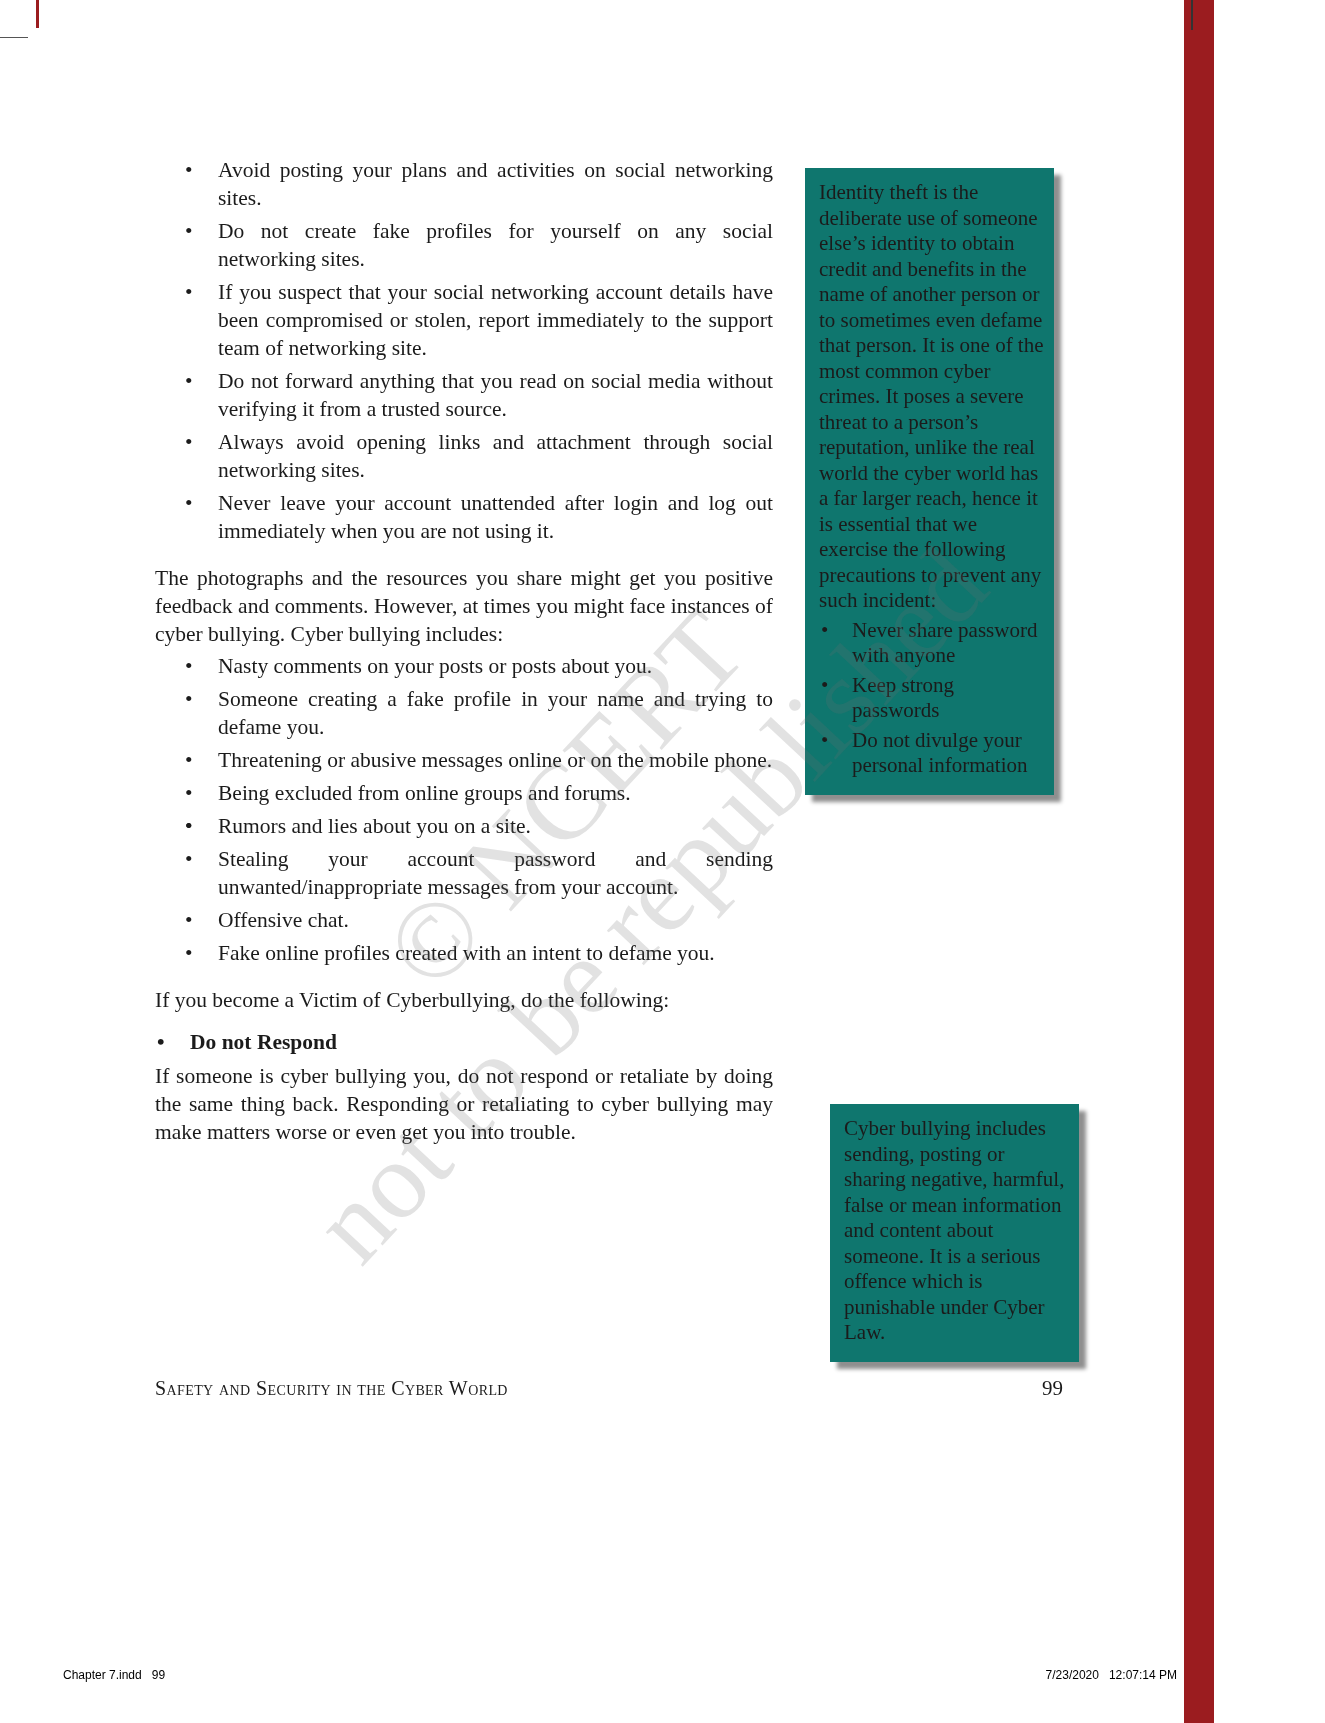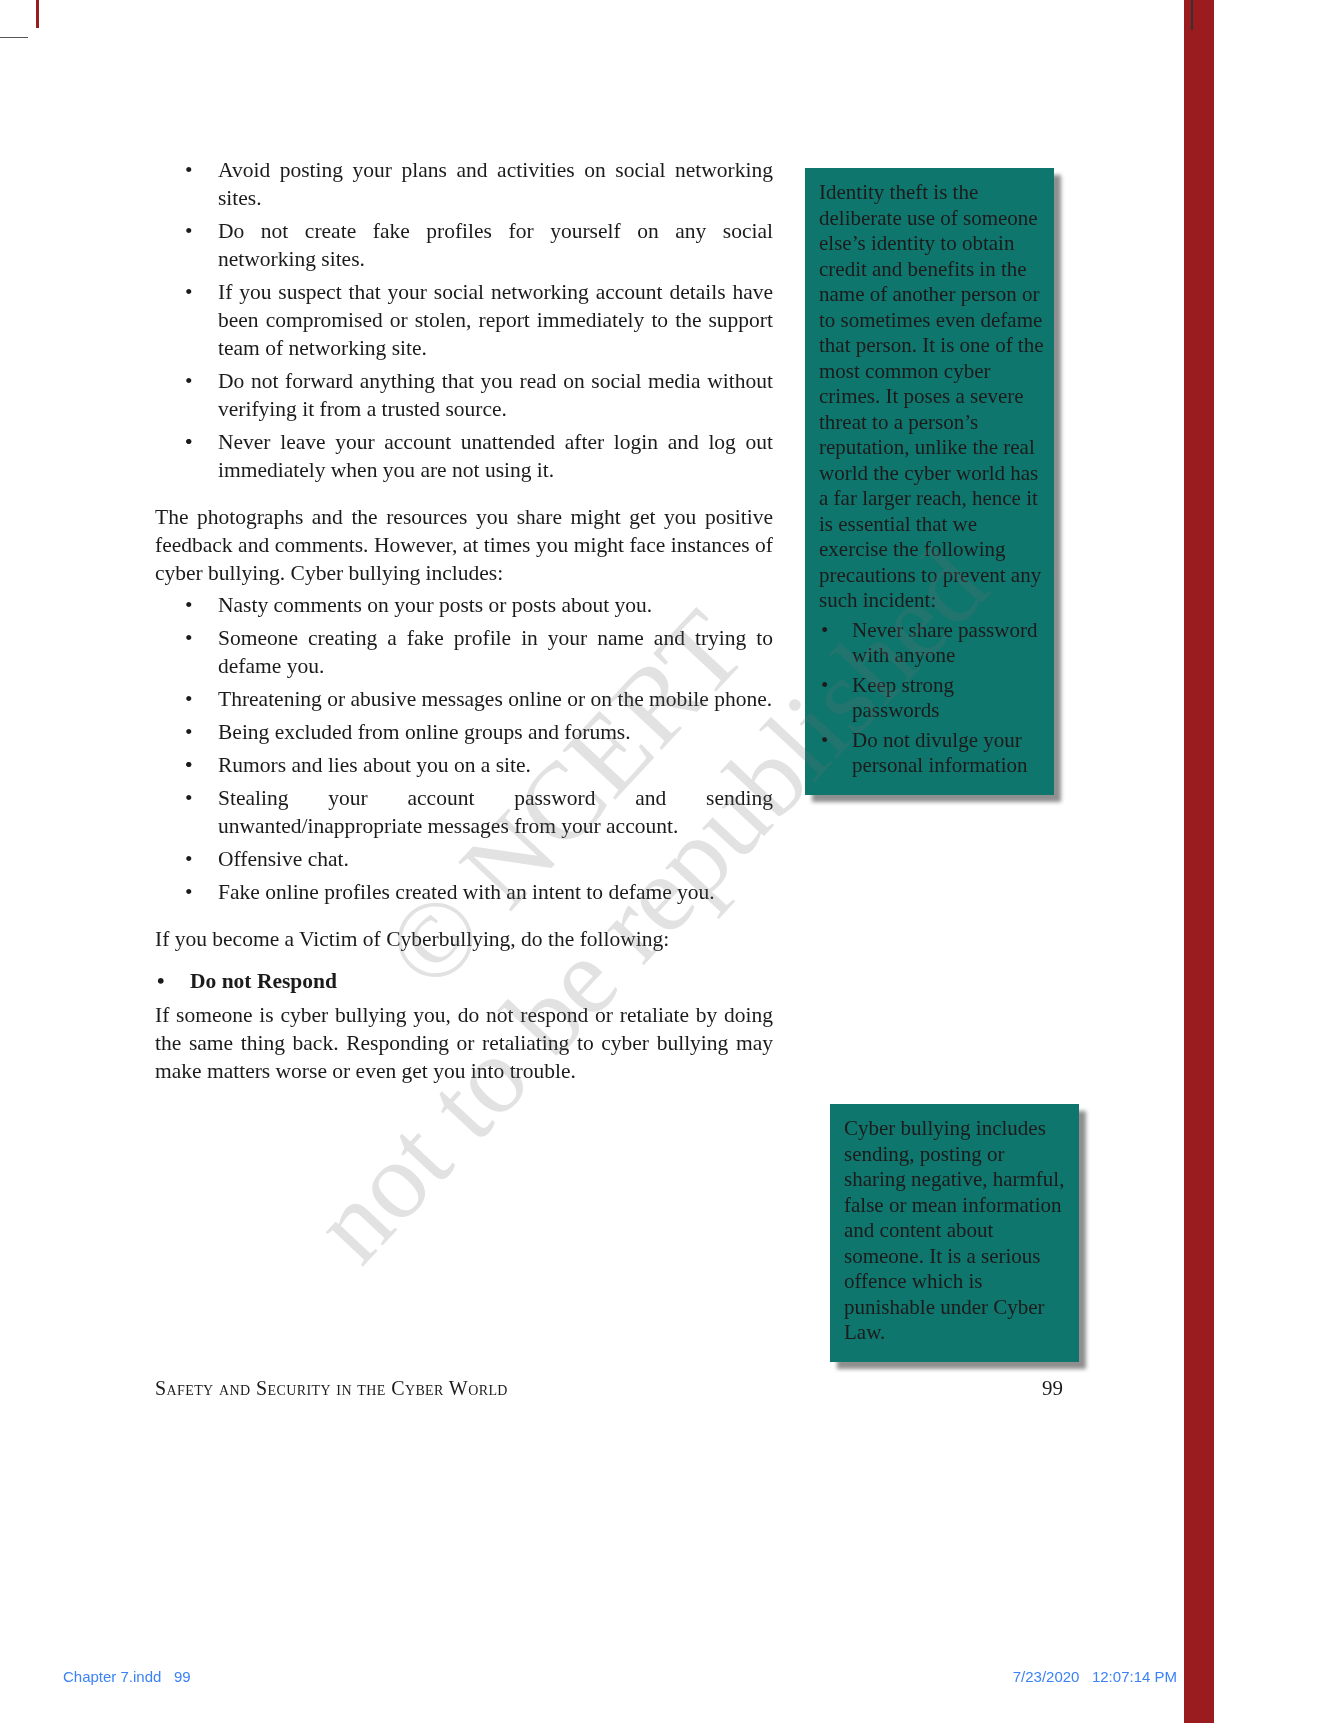--- a/index.html
+++ b/index.html
@@ -41,21 +41,21 @@
 
   
   .footer { position:absolute; left:155px; top:1376px; width:908px;
             display:flex; justify-content:space-between; align-items:baseline; }
   .footer-title { font-variant:small-caps; font-size:20px; letter-spacing:0.4px; }
   .page-num { font-size:21px; }
   .year { position:absolute; left:155px; top:1492px; width:908px; text-align:center; font-size:17px; }
 
   
   .print { position:absolute; top:1668px; font-family:"Liberation Sans", sans-serif;
-           font-size:15px; color:#3b82f6; white-space:pre; }
+           font-size:12px; color:#000000; white-space:pre; }
   .print-left { left:63px; }
   .print-right { right:148px; }
 
   
   .wm { position:absolute; white-space:nowrap; z-index:6; pointer-events:none;
         color:rgba(110,110,110,0.20); font-family:"Liberation Serif", serif; }
   .wm1 { left:565px; top:800px; font-size:110px; transform:translate(-50%,-50%) rotate(-47deg); }
   .wm2 { left:650px; top:905px; font-size:110px; transform:translate(-50%,-50%) rotate(-47deg); }
 </style>
 </head>
@@ -82,20 +82,21 @@
       <li>
         <span class="bullet">•</span>
         <span>If you suspect that your social networking account details have been compromised or stolen, report immediately to the support team of networking site.</span>
       </li>
       <li>
         <span class="bullet">•</span>
         <span>Do not forward anything that you read on social media without verifying it from a trusted source.</span>
       </li>
       <li>
         <span class="bullet">•</span>
+        <span>Always avoid opening links and attachment through social networking sites.</span>
       </li>
       <li>
         <span class="bullet">•</span>
         <span>Never leave your account unattended after login and log out immediately when you are not using it.</span>
       </li>
     </ul>
 
     <p>The photographs and the resources you share might get you positive feedback and comments. However, at times you might face instances of cyber bullying. Cyber bullying includes:</p>
 
     <ul class="blist second">

